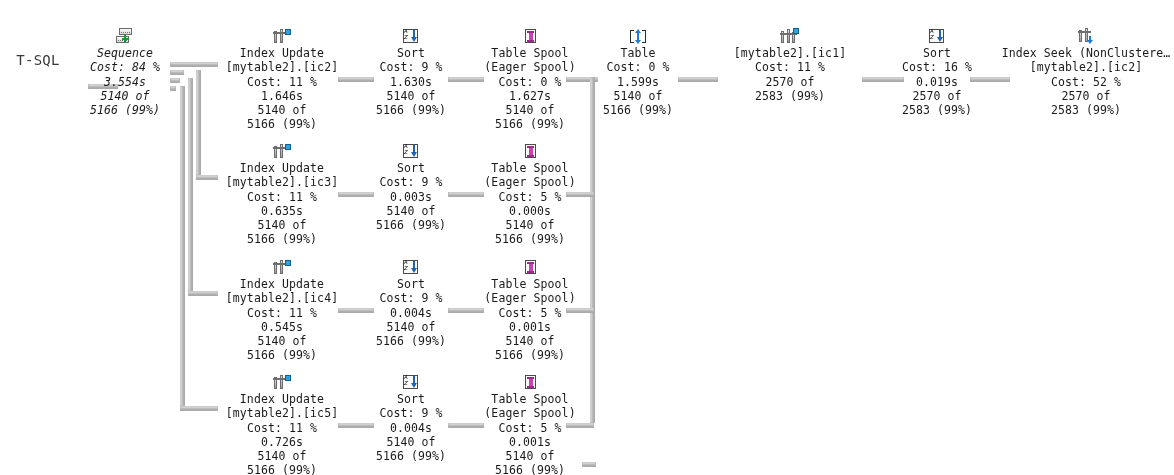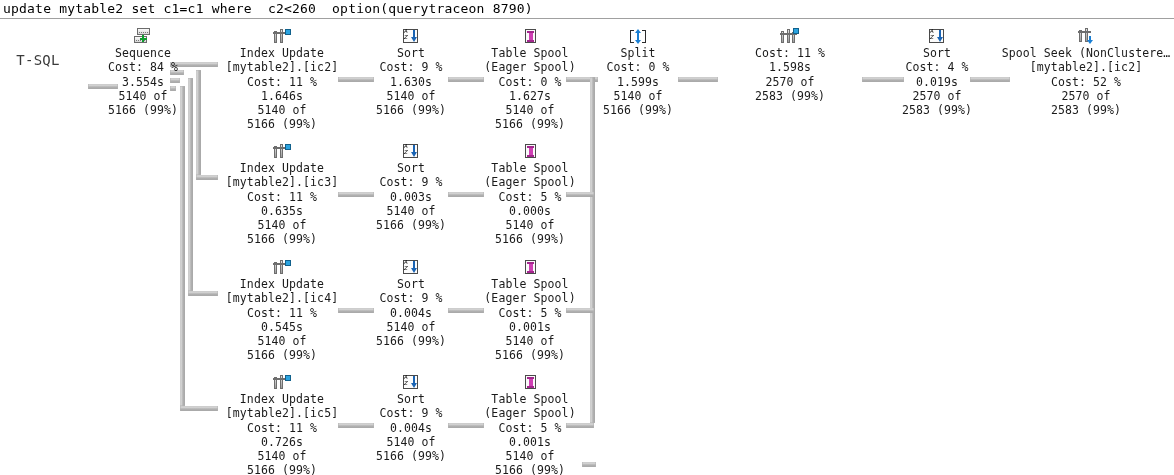--- a/index.html
+++ b/index.html
@@ -179,21 +179,20 @@
     border-left: 3px solid transparent;
     border-right: 3px solid transparent;
     border-top: 4px solid #1a7fd4;
   }
 </style>
 </head>
 <body>
 
 <div id="plan-root">
 
-  <div class="query-bar">update mytable2 set c1=c1 where  c2&lt;260  option(querytraceon 8790)</div>
 
   <div class="conn conn-h" style="left:88px; top:84px; width:30px;"></div>
 
   <div class="conn conn-h" style="left:170px; top:62px; width:48px;"></div>
   <div class="conn conn-h" style="left:170px; top:70px; width:14px;"></div>
   <div class="conn conn-h" style="left:170px; top:78px; width:10px;"></div>
   <div class="conn conn-h" style="left:170px; top:86px; width:6px;"></div>
 
   <div class="conn conn-v" style="left:196px; top:70px; height:105px;"></div>
   <div class="conn conn-h" style="left:196px; top:175px; width:22px;"></div>
@@ -221,21 +220,21 @@
   <div class="conn conn-h" style="left:448px; top:423px; width:36px;"></div>
 
   <div class="conn conn-v" style="left:590px; top:77px; height:346px;"></div>
   <div class="conn conn-h" style="left:566px; top:192px; width:28px;"></div>
   <div class="conn conn-h" style="left:566px; top:308px; width:28px;"></div>
   <div class="conn conn-h" style="left:566px; top:423px; width:28px;"></div>
   <div class="conn conn-h" style="left:582px; top:462px; width:14px;"></div>
 
   <div class="tsql-caption" style="left:8px; top:52px;">T-SQL</div>
 
-  <div class="node" style="left:96px; top:28px; width:94px;">
+  <div class="node" style="left:78px; top:28px; width:94px;font-style:italic;">
     <span class="node-icon">
       <i class="seq-blk" style="left:5px; top:0;"></i>
       <i class="seq-blk" style="left:2px; top:8px;"></i>
       <i class="seq-plus-v" style="left:10px; top:7px; width:2px; height:7px;"></i>
       <i class="seq-plus-v" style="left:7.5px; top:9.5px; width:7px; height:2px;"></i>
     </span>
     <span class="label-line">Sequence</span>
     <span class="label-line">Cost: 84 %</span>
     <span class="label-line">3.554s</span>
     <span class="label-line">5140 of</span>
@@ -419,63 +418,63 @@
   </div>
 
   <div class="node" style="left:598px; top:28px; width:80px;">
     <span class="node-icon">
       <i class="split-brk l"></i>
       <i class="split-brk r"></i>
       <i class="split-stem"></i>
       <i class="split-ar up"></i>
       <i class="split-ar dn"></i>
     </span>
-    <span class="label-line">Split</span>
+    <span class="label-line">Table</span>
     <span class="label-line">Cost: 0 %</span>
     <span class="label-line">1.599s</span>
     <span class="label-line">5140 of</span>
     <span class="label-line">5166 (99%)</span>
   </div>
 
   <div class="node" style="left:702px; top:28px; width:176px;">
     <span class="node-icon">
       <i class="idx-col" style="left:2px; top:3px; height:12px;"></i>
       <i class="idx-col" style="left:8px; top:1px; height:14px;"></i>
       <i class="idx-col" style="left:13px; top:4px; height:11px;"></i>
       <i class="idx-bar" style="left:1px; top:5px; width:17px;"></i>
       <i class="idx-badge" style="left:14px; top:0px;"></i>
     </span>
+    <span class="label-line">[mytable2].[ic1]</span>
     <span class="label-line">Cost: 11 %</span>
-    <span class="label-line">1.598s</span>
     <span class="label-line">2570 of</span>
     <span class="label-line">2583 (99%)</span>
   </div>
 
   <div class="node" style="left:900px; top:28px; width:74px;">
     <span class="node-icon">
       <i class="sort-box"></i>
       <i class="sort-az">A<br>Z</i>
       <i class="sort-arrow-stem"></i>
       <i class="sort-arrow-head"></i>
     </span>
     <span class="label-line">Sort</span>
-    <span class="label-line">Cost: 4 %</span>
+    <span class="label-line">Cost: 16 %</span>
     <span class="label-line">0.019s</span>
     <span class="label-line">2570 of</span>
     <span class="label-line">2583 (99%)</span>
   </div>
 
   <div class="node" style="left:1000px; top:28px; width:172px;">
     <span class="node-icon">
       <i class="idx-col" style="left:4px; top:2px; height:12px;"></i>
       <i class="idx-col" style="left:10px; top:0px; height:14px;"></i>
       <i class="idx-bar" style="left:3px; top:3px; width:13px;"></i>
       <i class="seek-arr"></i>
       <i class="seek-arr-h"></i>
     </span>
-    <span class="label-line">Spool Seek (NonClustere…</span>
+    <span class="label-line">Index Seek (NonClustere…</span>
     <span class="label-line">[mytable2].[ic2]</span>
     <span class="label-line">Cost: 52 %</span>
     <span class="label-line">2570 of</span>
     <span class="label-line">2583 (99%)</span>
   </div>
 
 </div>
 
 </body></html>

